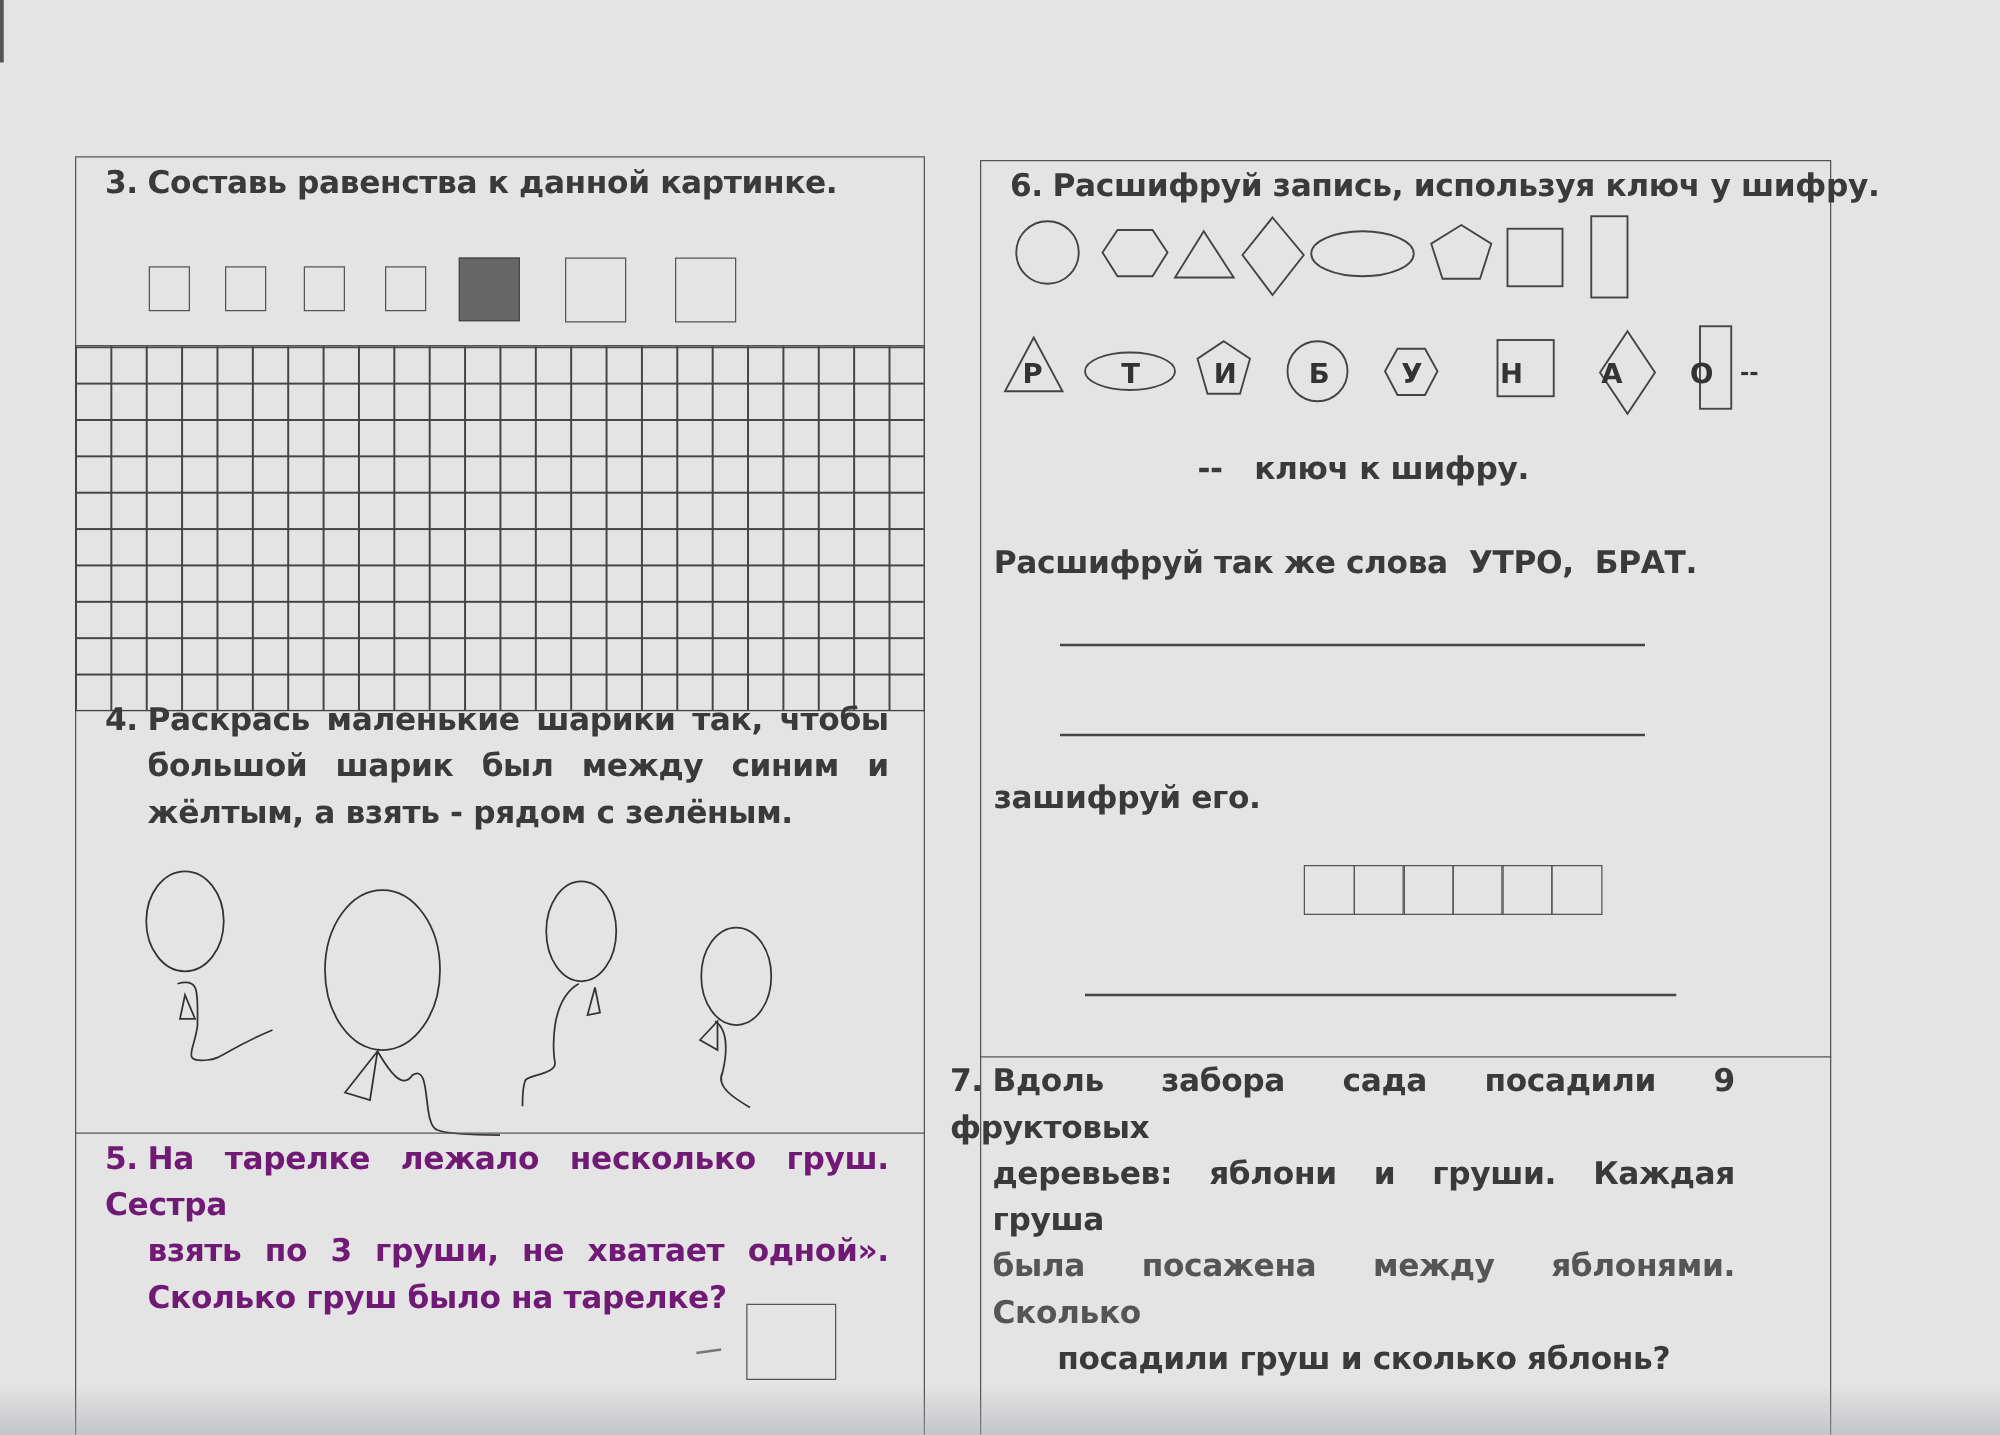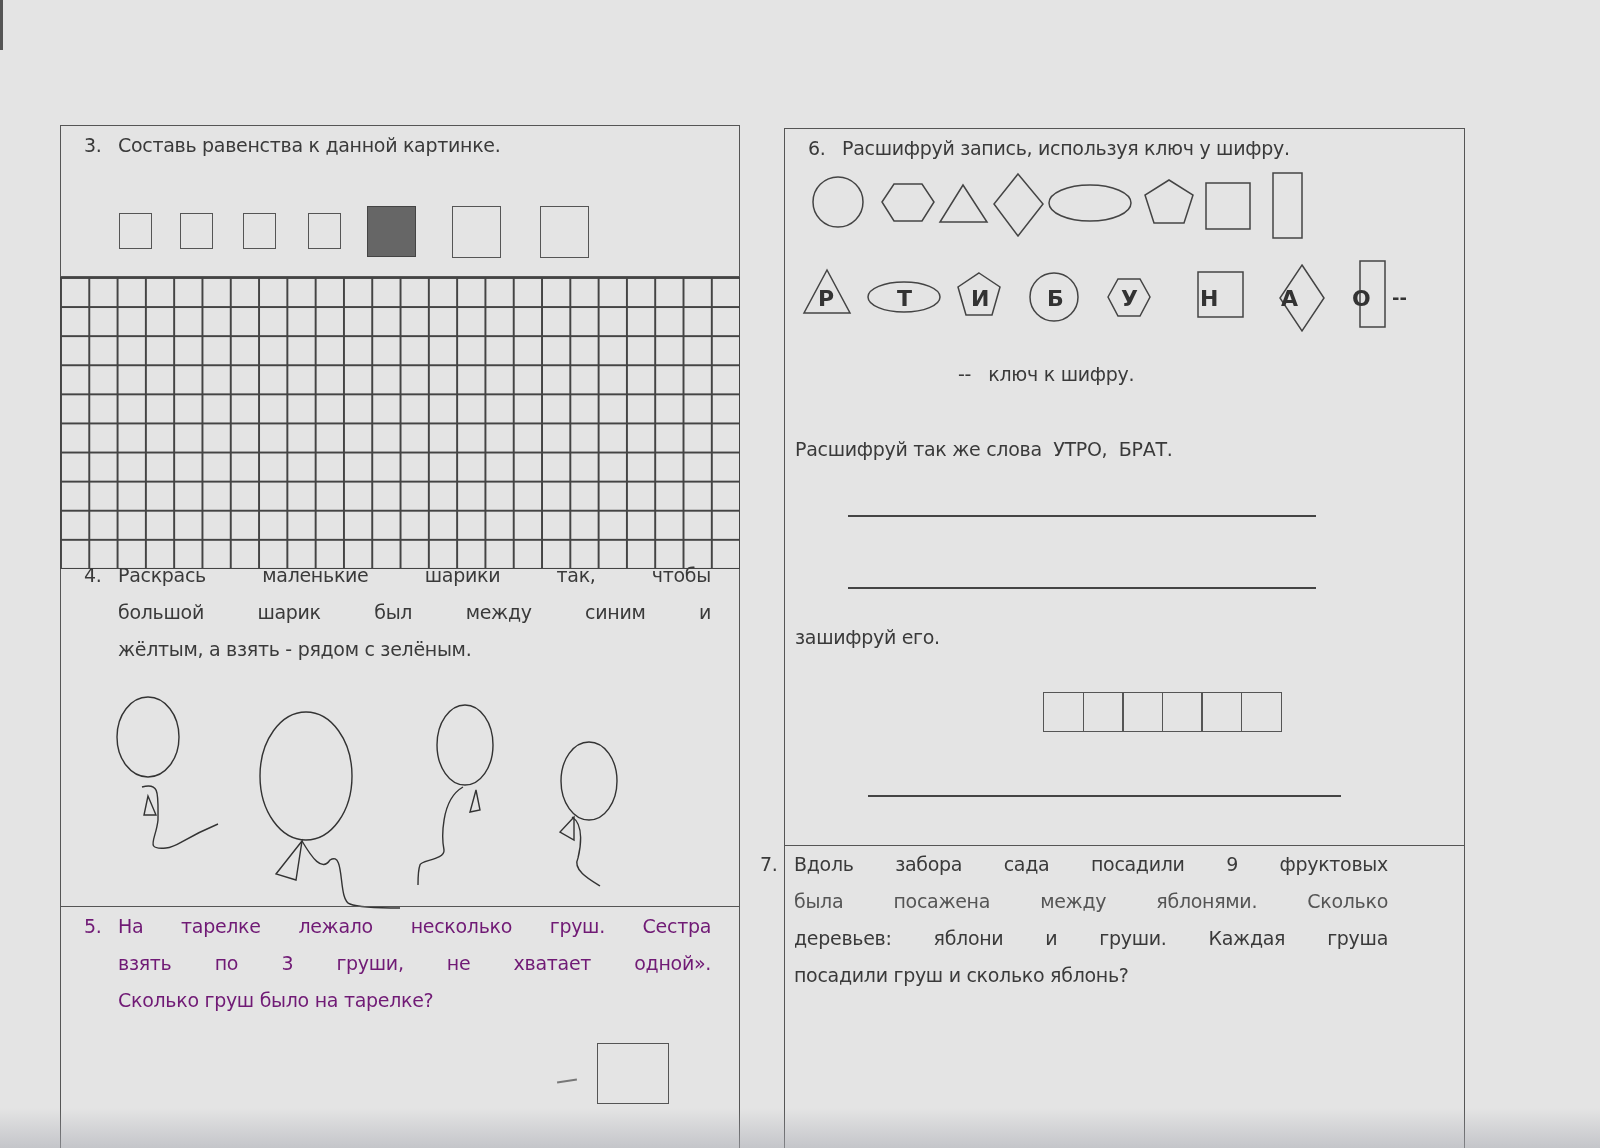--- a/index.html
+++ b/index.html
@@ -8,21 +8,21 @@
     background:#e4e4e4;
     font-family:"DejaVu Sans", sans-serif;
     color:#333;
   }
   .scan-edge { position:absolute; left:0; top:0; width:3px; height:50px; background:#555; }
   .bottom-shade { position:absolute; left:0; right:0; bottom:0; height:40px;
     background:linear-gradient(to bottom, rgba(200,200,205,0) 0%, rgba(170,172,180,0.55) 100%); }
   .panel { position:absolute; border:1.5px solid #555; box-sizing:border-box; }
   .hline { position:absolute; height:0; border-top:1.5px solid #555; }
   .task-text {
-    position:absolute; font-weight:normal; font-size:19px; line-height:37px; color:#3a3a3a;
+    position:absolute; font-weight:bold; font-size:25px; line-height:37px; color:#3a3a3a;
     letter-spacing:-0.3px;
   }
   .num { display:inline-block; width:34px; }
   .jl { display:block; text-align:justify; text-align-last:justify; }
   .box { position:absolute; border:1.5px solid #555; box-sizing:border-box; }
   .grid { position:absolute; left:60px; top:277px; width:679px; height:291px;
     background-image:
       linear-gradient(to right, #444 1.5px, transparent 1.5px),
       linear-gradient(to bottom, #444 1.5px, transparent 1.5px);
     background-size:28.3px 29.1px;
@@ -159,18 +159,18 @@
   <div class="box" style="position:relative; width:41px; height:40px; margin-left:-1.5px;"></div>
   <div class="box" style="position:relative; width:41px; height:40px; margin-left:-1.5px;"></div>
   <div class="box" style="position:relative; width:41px; height:40px; margin-left:-1.5px;"></div>
 </div>
 <div class="answer-line" style="left:868px; top:795px; width:473px;"></div>
 
 <div class="hline" style="left:784px; top:845px; width:681px;"></div>
 
 <div class="task-text" style="left:760px; top:846px; width:628px;">
   <span class="jl"><span class="num">7.</span><span>Вдоль забора сада посадили 9 фруктовых</span></span>
+  <span class="jl" style="padding-left:34px;"><span>деревьев: яблони и груши. Каждая груша</span></span>
   <span class="jl" style="padding-left:34px; color:#555;"><span>была посажена между яблонями. Сколько</span></span>
-  <span class="jl" style="padding-left:34px;"><span>деревьев: яблони и груши. Каждая груша</span></span>
-  <span style="display:block; padding-left:34px;"><span>посадили груш и сколько яблонь?</span></span>
+  <span style="display:block; padding-left:34px;text-align:center;"><span>посадили груш и сколько яблонь?</span></span>
 </div>
 
 <div class="bottom-shade"></div>
 
 </body></html>

